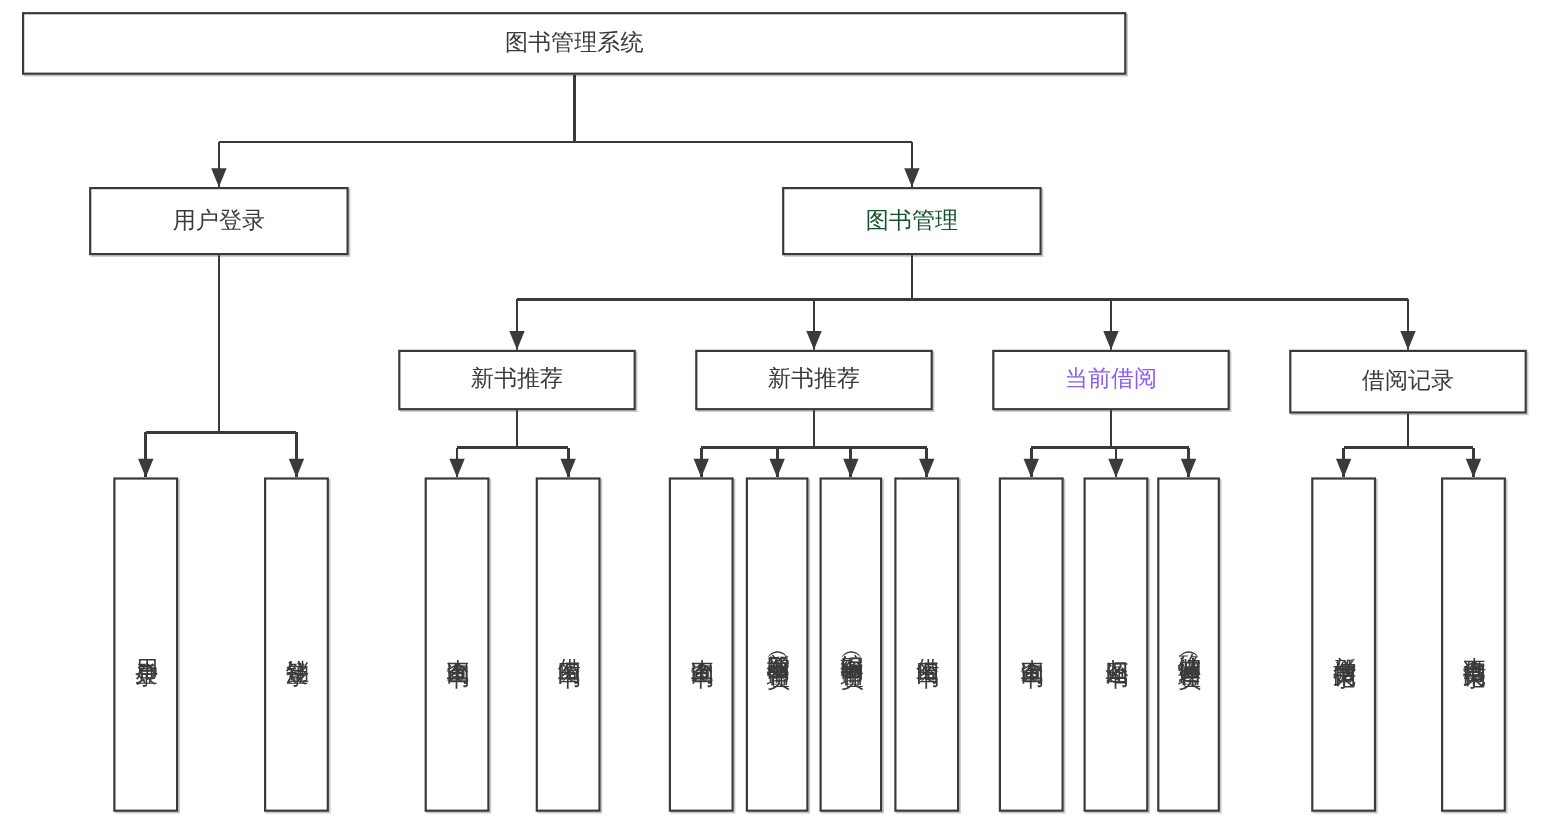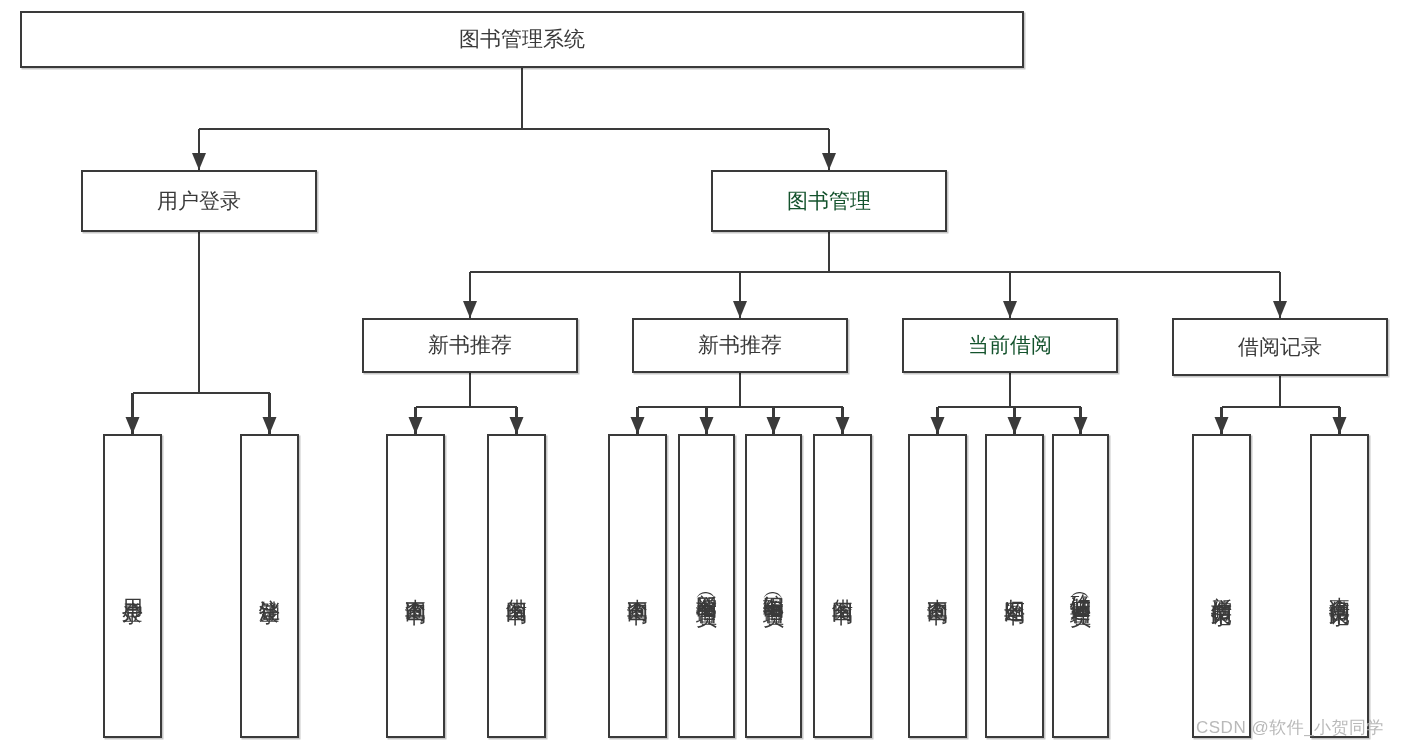--- a/index.html
+++ b/index.html
@@ -131,21 +131,21 @@
       <div class="node horiz" style="left: 711px; top: 170px; width: 236px; height: 62px; border-color: rgb(58, 58, 58); background: rgb(255, 255, 255);">
         <span class="label" style="color: #14532d;">图书管理</span>
       </div>
       <div class="node horiz" style="left: 362px; top: 318px; width: 216px; height: 55px; border-color: rgb(58, 58, 58); background: rgb(255, 255, 255);">
         <span class="label" style="color: rgb(58, 58, 58);">新书推荐</span>
       </div>
       <div class="node horiz" style="left: 632px; top: 318px; width: 216px; height: 55px; border-color: rgb(58, 58, 58); background: rgb(255, 255, 255);">
         <span class="label" style="color: rgb(58, 58, 58);">新书推荐</span>
       </div>
       <div class="node horiz" style="left: 902px; top: 318px; width: 216px; height: 55px; border-color: rgb(58, 58, 58); background: rgb(255, 255, 255);">
-        <span class="label" style="color: #14532d;">当前借阅</span>
+        <span class="label" style="color: #8b5cf6;">当前借阅</span>
       </div>
       <div class="node horiz" style="left: 1172px; top: 318px; width: 216px; height: 58px; border-color: rgb(58, 58, 58); background: rgb(255, 255, 255);">
         <span class="label" style="color: rgb(58, 58, 58);">借阅记录</span>
       </div>
       <div class="node vert" style="left: 103px; top: 434px; width: 59px; height: 304px; border-color: rgb(58, 58, 58); background: rgb(255, 255, 255);">
         <span class="label" style="color: rgb(58, 58, 58);">用户登录</span>
       </div>
       <div class="node vert" style="left: 240px; top: 434px; width: 59px; height: 304px; border-color: rgb(58, 58, 58); background: rgb(255, 255, 255);">
         <span class="label" style="color: rgb(58, 58, 58);">注销登录</span>
       </div>
@@ -176,14 +176,13 @@
       <div class="node vert" style="left: 1052px; top: 434px; width: 57px; height: 304px; border-color: rgb(58, 58, 58); background: rgb(255, 255, 255);">
         <span class="label" style="color: rgb(58, 58, 58);">确认归还（管理员）</span>
       </div>
       <div class="node vert" style="left: 1192px; top: 434px; width: 59px; height: 304px; border-color: rgb(58, 58, 58); background: rgb(255, 255, 255);">
         <span class="label" style="color: rgb(58, 58, 58);">新增借阅记录</span>
       </div>
       <div class="node vert" style="left: 1310px; top: 434px; width: 59px; height: 304px; border-color: rgb(58, 58, 58); background: rgb(255, 255, 255);">
         <span class="label" style="color: rgb(58, 58, 58);">查询借阅记录</span>
       </div>
     </div>
-  <div class="watermark" style="left:1196px; top:716px;">CSDN @软件_小贺同学</div>
 </div>
 
 </body></html>

